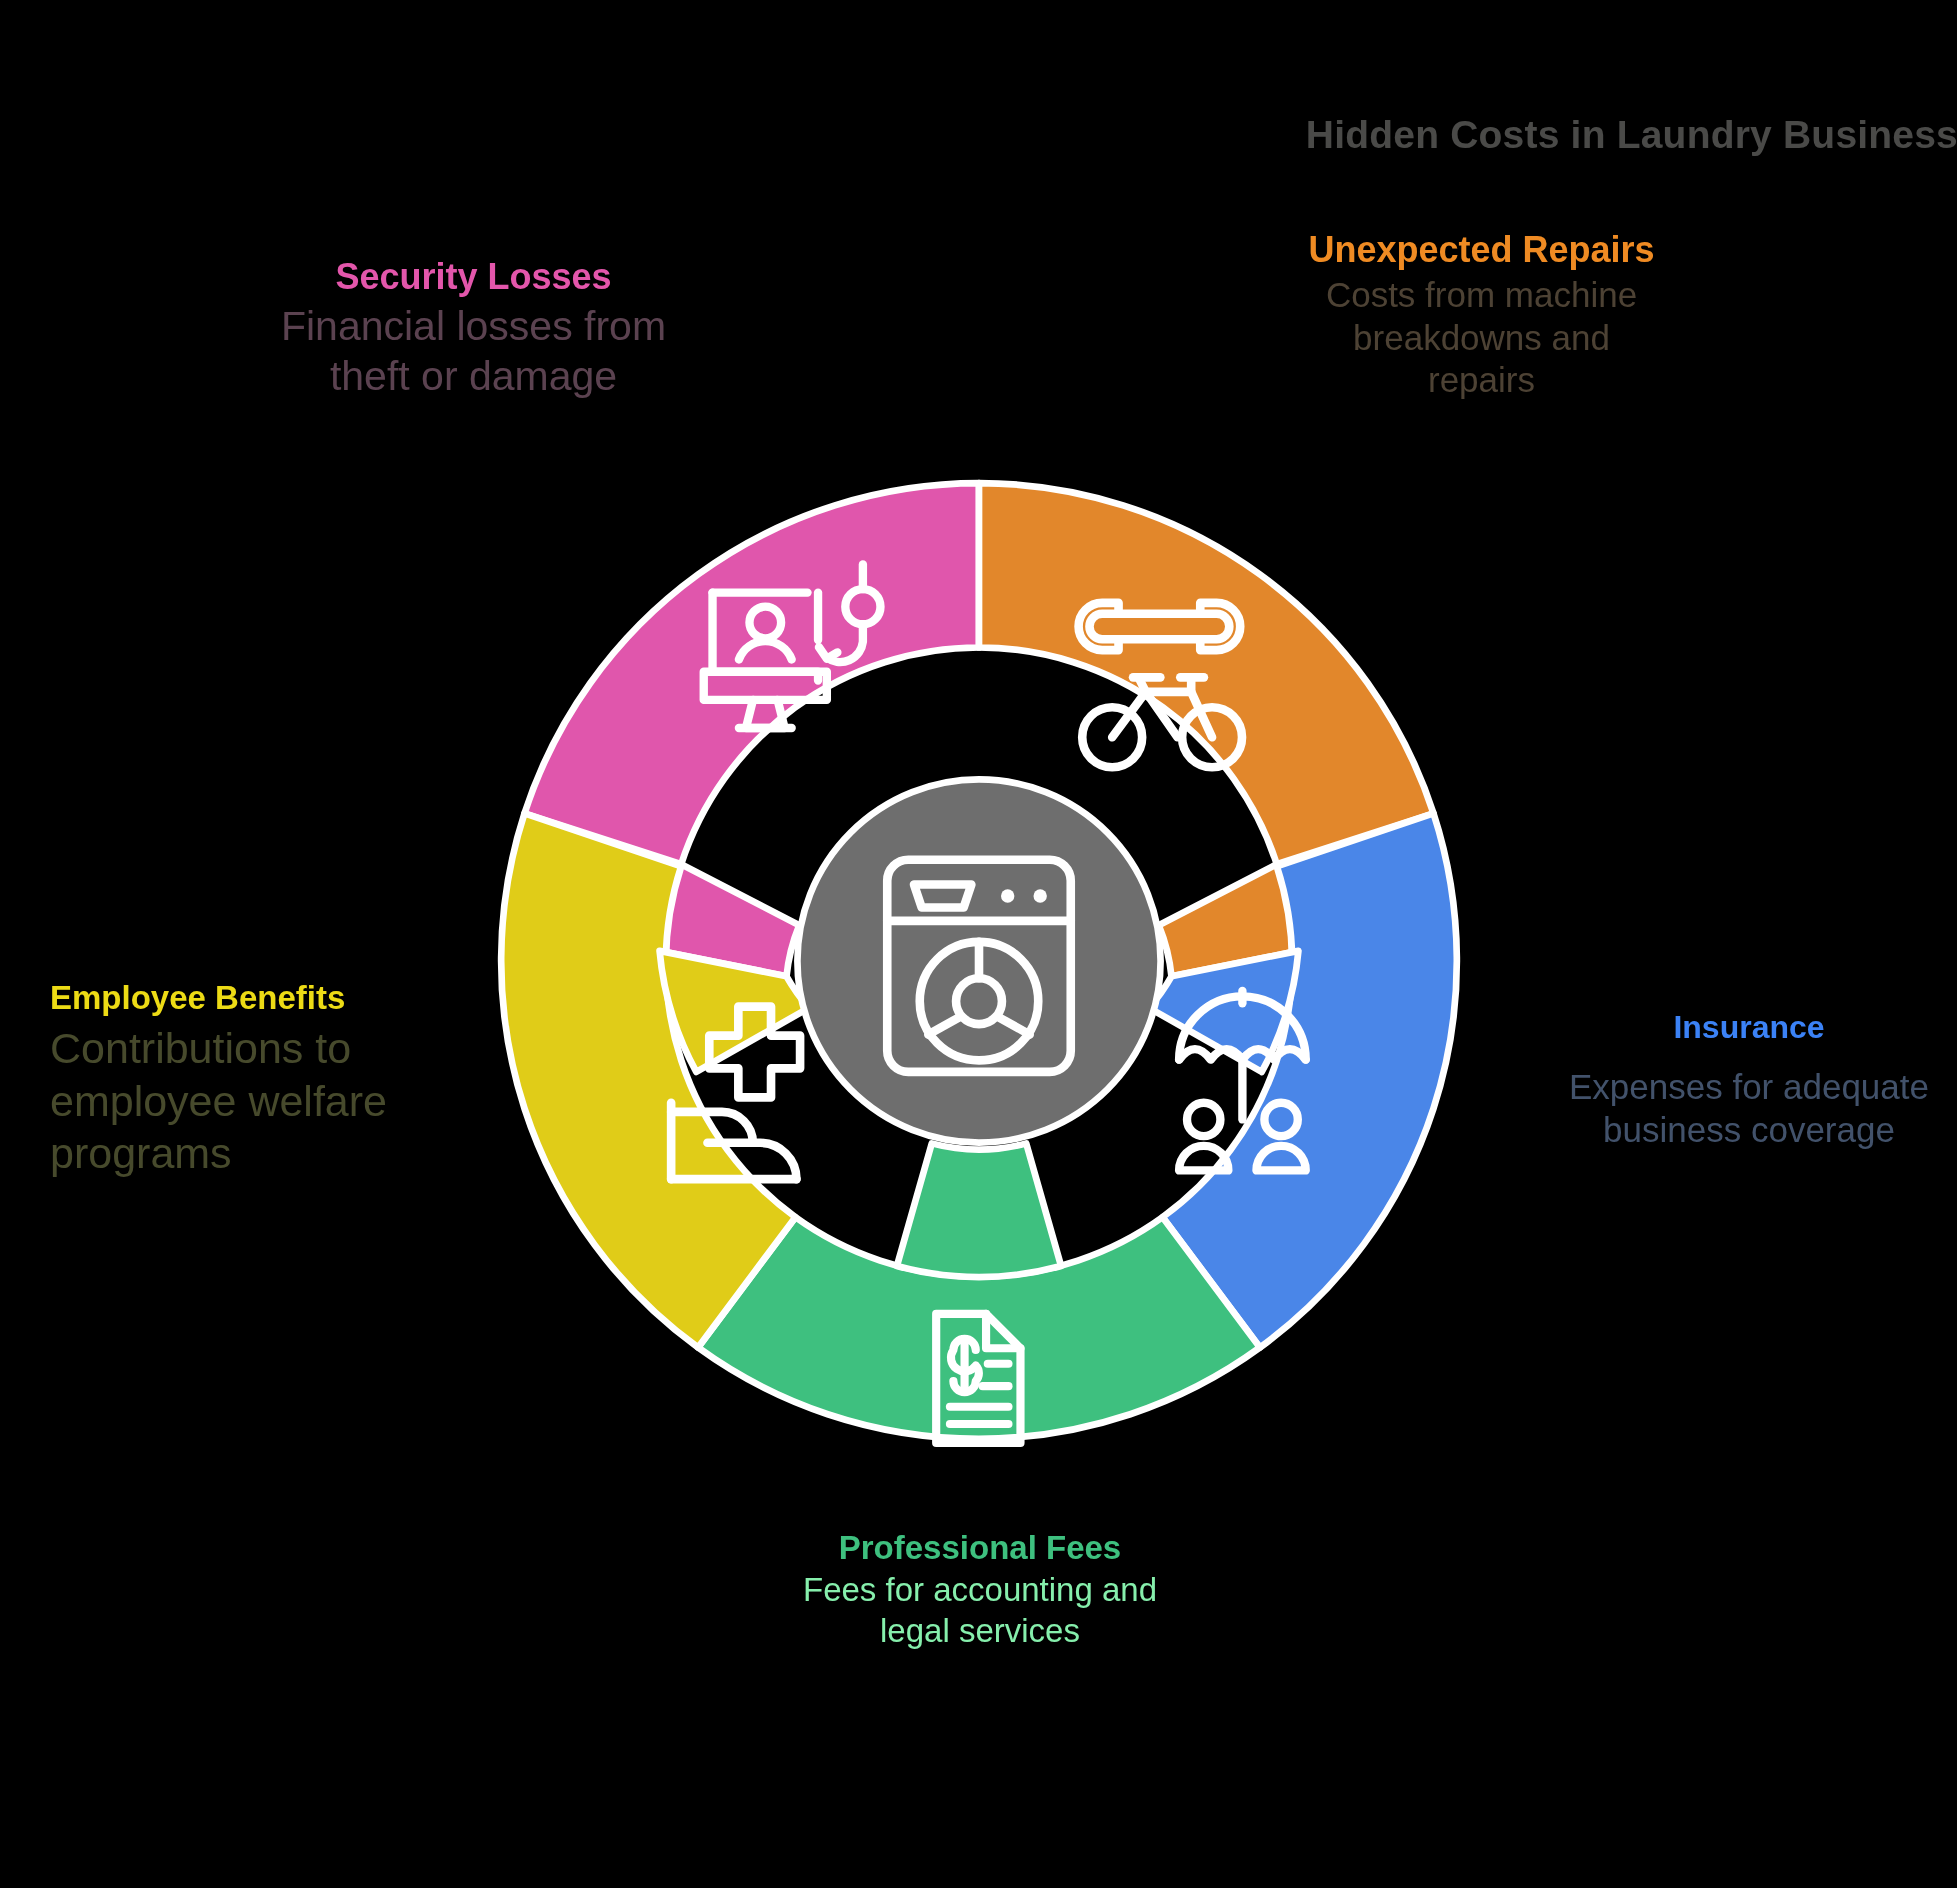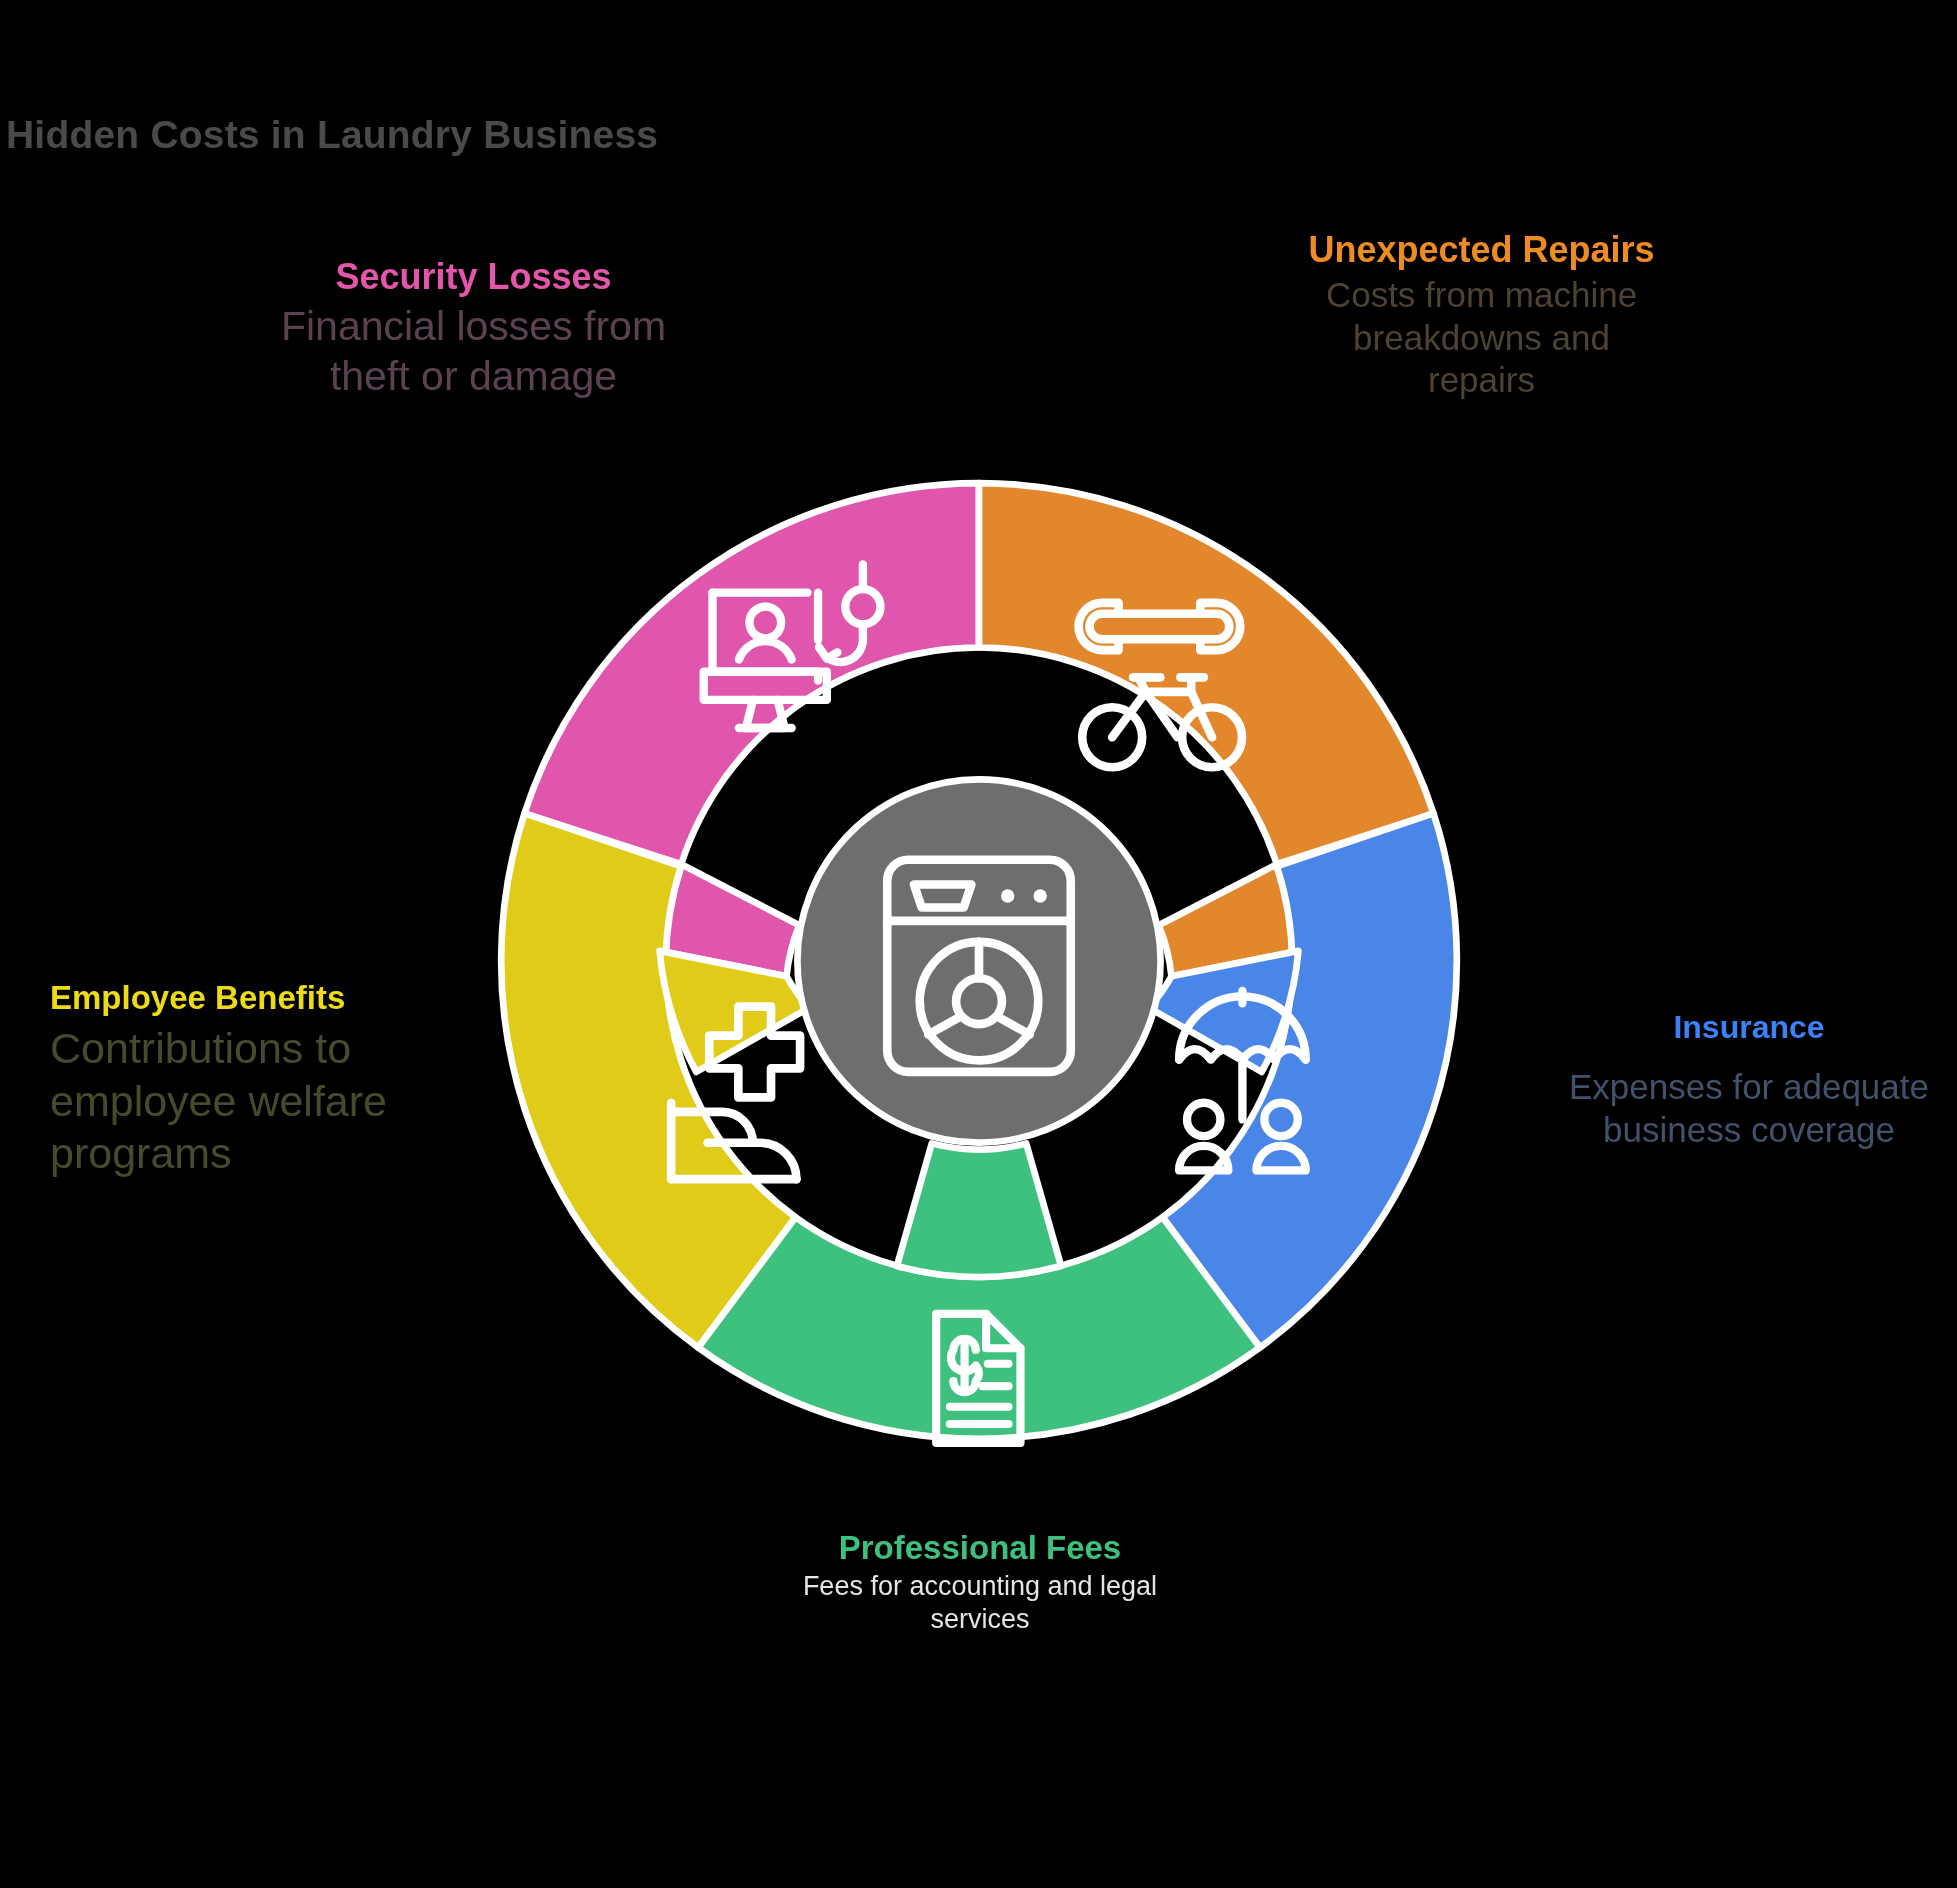--- a/index.html
+++ b/index.html
@@ -5,21 +5,21 @@
   html,body{margin:0;padding:0;background:#000;}
   body{
     width:1958px;height:1889px;position:relative;overflow:hidden;
     font-family:"Liberation Sans","DejaVu Sans",sans-serif;
     -webkit-font-smoothing:antialiased;
   }
   #stage{position:absolute;inset:0;}
 
   .title{
     position:absolute;left:6px;right:0;top:113px;
-    text-align:left;
+    text-align:right;
     font-size:39px;font-weight:bold;letter-spacing:0.2px;
     color:#4a4a48;
   }
 
   
   .wheel{
     position:absolute;
     left:50%;top:961px;
     transform:translate(-50%,-50%);
     width:994px;height:994px;
@@ -55,21 +55,21 @@
   #c-insurance .desc{font-size:35px;color:#42526b;margin-top:21px;}
 
   
   #c-benefits{left:50px;top:979px;width:382px;text-align:left;}
   #c-benefits .cat{font-size:33px;color:#eddb15;}
   #c-benefits .desc{font-size:43px;color:#474a2c;margin-top:5.7px;}
 
   
   #c-fees{left:765px;top:1529px;width:430px;text-align:center;}
   #c-fees .cat{font-size:33px;color:#3ec07f;}
-  #c-fees .desc{font-size:27px;color:#e5e5e5;}
+  #c-fees .desc{font-size:33px;color:#86efac;}
 </style>
 </head>
 <body>
 
 <div id="stage">
 
   <div class="title">Hidden Costs in Laundry Business</div>
 
   <div class="wheel">
     <svg viewBox="0 0 1040 1040" xmlns="http://www.w3.org/2000/svg" aria-hidden="true">

